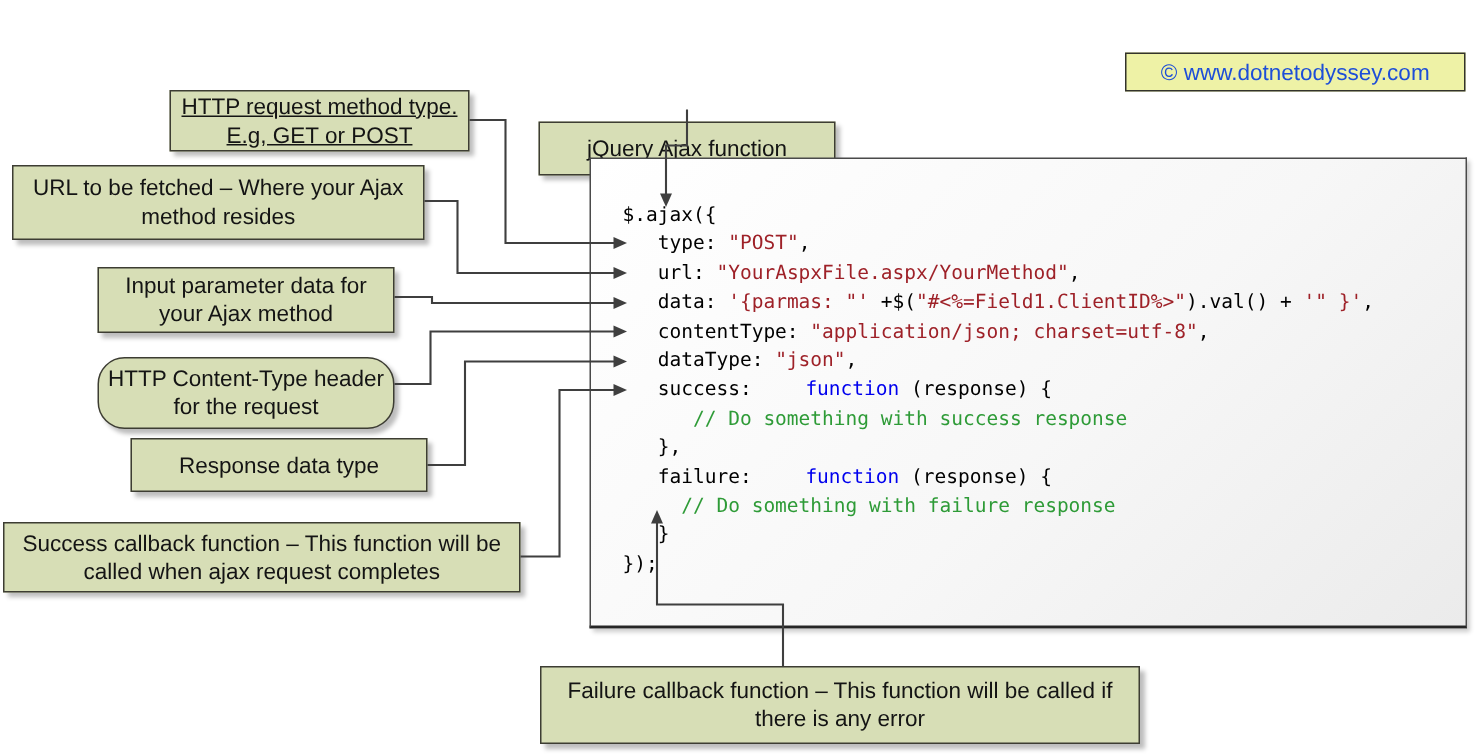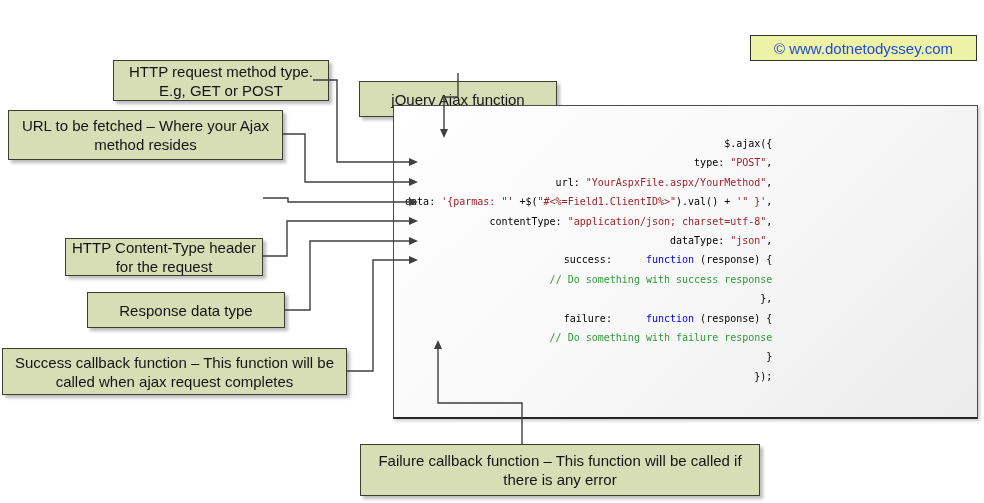--- a/index.html
+++ b/index.html
@@ -11,47 +11,47 @@
   .callout{
     position:absolute;
     background:var(--callout-bg,#d7deb6);
     border:1px solid var(--box-border,#3d3d33);
     box-shadow:3px 3px 3px #bdbdbd;
     display:flex;align-items:center;justify-content:center;
     text-align:center;font-size:15px;line-height:19px;color:#141414;
     box-sizing:border-box;padding:2px 6px;
   }
   .c-jquery{left:359px;top:37px;width:198px;height:36px;margin-top:44px;}
-  .c1{left:113px;top:60px;width:216px;height:41px;}
+  .c1{left:113px;top:60px;width:200px;height:41px;text-decoration:underline;}
   .c2{left:8px;top:110px;width:275px;height:50px;}
   .c3{left:65px;top:178px;width:198px;height:44px;}
-  .c4{left:65px;top:238px;width:198px;height:38px;}
+  .c4{left:65px;top:238px;width:198px;height:48px;border-radius:18px;}
   .c5{left:87px;top:292px;width:198px;height:36px;}
   .c6{left:2px;top:348px;width:345px;height:47px;}
   .c7{left:360px;top:444px;width:400px;height:52px;}
   
   .watermark{
     position:absolute;left:750px;top:3px;width:227px;height:26px;
     background:var(--watermark-bg,#eef2a6);
     border:1px solid #33332b;
     display:flex;align-items:center;justify-content:center;
     font-size:15px;color:#1d4ed8;box-sizing:border-box;margin-top:32px;
   }
   
   .code-box{
     position:absolute;left:393px;top:105px;width:585px;height:314px;
     background:linear-gradient(135deg,#ffffff 0%,#f7f7f7 55%,#ebebeb 100%);
     border:1px solid #4a4a4a;border-bottom:2px solid #262626;
     box-shadow:2px 2px 3px rgba(0,0,0,0.20);
     box-sizing:border-box;
   }
   .code-block{
-    position:absolute;left:387px;top:134px;
+    position:absolute;left:415px;top:134px;
     font-family:"DejaVu Sans Mono",monospace;
-    font-size:10px;line-height:19.4px;white-space:pre;color:#000;text-align:right;
+    font-size:13px;line-height:19.4px;white-space:pre;color:#000;
   }
   .code-line{height:19.4px;}
   .tok-plain{color:var(--code-plain,#000000);}
   .tok-str{color:var(--code-str,#9e2128);}
   .tok-kw{color:var(--code-kw,#0000ee);margin-left:28px;}
   .tok-com{color:var(--code-com,#2e9b37);}
   
   svg.overlay{position:absolute;left:0;top:0;pointer-events:none;}
 </style>
 </head>
@@ -65,20 +65,23 @@
 
   <div class="callout c-jquery">
     <span>jQuery Ajax function</span>
   </div>
 
   <div class="callout c1">
     <span>HTTP request method type. E.g, GET or POST</span>
   </div>
   <div class="callout c2">
     <span>URL to be fetched – Where your Ajax method resides</span>
+  </div>
+  <div class="callout c3">
+    <span>Input parameter data for your Ajax method</span>
   </div>
   <div class="callout c4">
     <span>HTTP Content-Type header for the request</span>
   </div>
   <div class="callout c5">
     <span>Response data type</span>
   </div>
   <div class="callout c6">
     <span>Success callback function – This function will be called when ajax request completes</span>
   </div>

